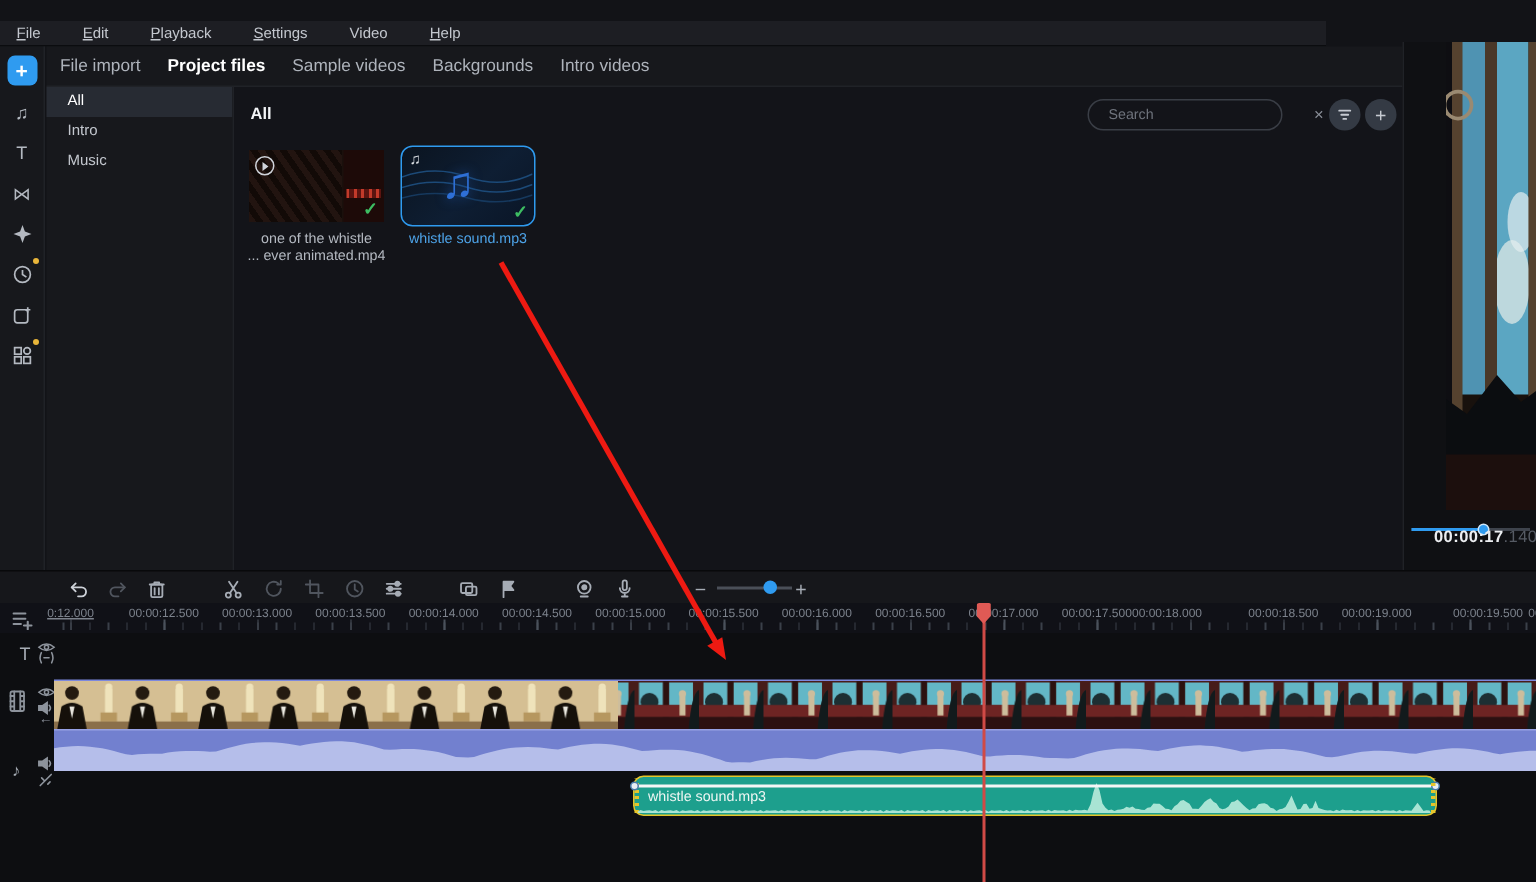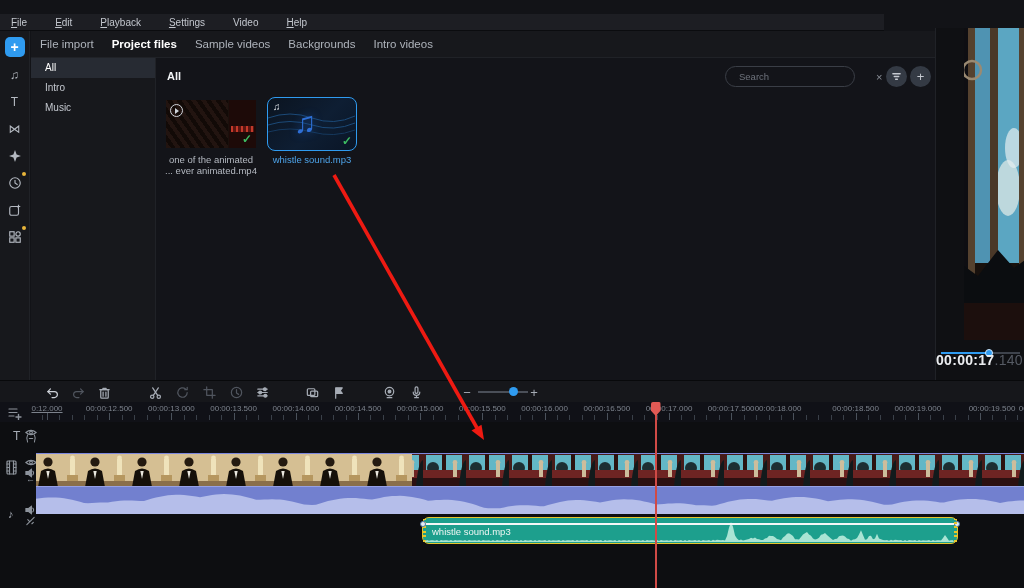--- a/index.html
+++ b/index.html
@@ -63,21 +63,21 @@
   #music-note-small { position:absolute; left:5px; top:3px; font-size:10px; color:#dfe3e8; }
   #music-item-label { left:101px; top:96px; width:110px; color:#4da3e8; }
 
   
   #preview { position:absolute; left:935px; top:28px; width:89px; height:352px; background:#0f1013; border-left:1px solid #202227; }
   #preview-frame { position:absolute; left:28px; top:0; width:61px; height:312px; }
   #seekbar { position:absolute; left:5px; top:321px; width:79px; height:8px; }
   #seek-track { position:absolute; left:0; top:3px; width:79px; height:2px; background:#3e434c; }
   #seek-fill { position:absolute; left:0; top:3px; width:48px; height:2px; background:#2f9bf0; }
   #seek-dot { position:absolute; left:44px; top:0px; width:8px; height:8px; border-radius:50%; background:#2f9bf0; border:1.5px solid #cfe7fa; }
-  #timecode { position:absolute; left:0; top:324px; width:89px; text-align:left; font-size:14px; font-weight:bold; color:#eceef1; letter-spacing:.3px; }
+  #timecode { position:absolute; left:0; top:324px; width:89px; text-align:right; font-size:11px; font-weight:bold; color:#eceef1; letter-spacing:.3px; }
   #timecode .frac { color:#565b64; font-weight:normal; }
 
   
   #tl-toolbar { position:absolute; left:0; top:380px; width:1024px; height:22px; background:#16171b; border-top:1px solid #08090b; }
   .tbtn { position:absolute; top:3px; width:16px; height:16px; display:flex; align-items:center; justify-content:center; }
   .tbtn svg { stroke:#a6acb5; fill:none; stroke-width:1.3; stroke-linecap:round; stroke-linejoin:round; }
   .tbtn.dim svg { stroke:#50555e; }
   #zoom-out-btn,#zoom-in-btn { color:#a6acb5; font-size:13px; }
   #zoom-track { position:absolute; left:478px; top:10px; width:50px; height:2px; background:#4a4f58; }
   #zoom-dot { position:absolute; left:509px; top:6px; width:9px; height:9px; border-radius:50%; background:#2f9bf0; }
@@ -222,21 +222,21 @@
         <div id="video-thumb-left"></div>
         <div id="video-thumb-right">
             <div class="red-lights"></div>
           </div>
         <div class="play-circle">
             <div class="play-tri"></div>
           </div>
         <span class="check">✓</span>
       </div>
       <div class="media-label" id="video-item-label">
-        <div>one of the animated</div>
+        <div>one of the whistle</div>
         <div>... ever animated.mp4</div>
       </div>
     </div>
 
     <div class="media-item">
       <div id="music-item-thumb">
         <svg width="87" height="51" viewBox="0 0 87 51" style="position:absolute;left:0;top:0">
           <path d="M0 20 Q22 12 44 20 T87 18" stroke="#1c4a78" fill="none" stroke-width="1"></path>
           <path d="M0 27 Q22 20 44 27 T87 25" stroke="#1c4a78" fill="none" stroke-width="1"></path>
           <path d="M0 34 Q22 28 44 34 T87 32" stroke="#16395e" fill="none" stroke-width="1"></path>

